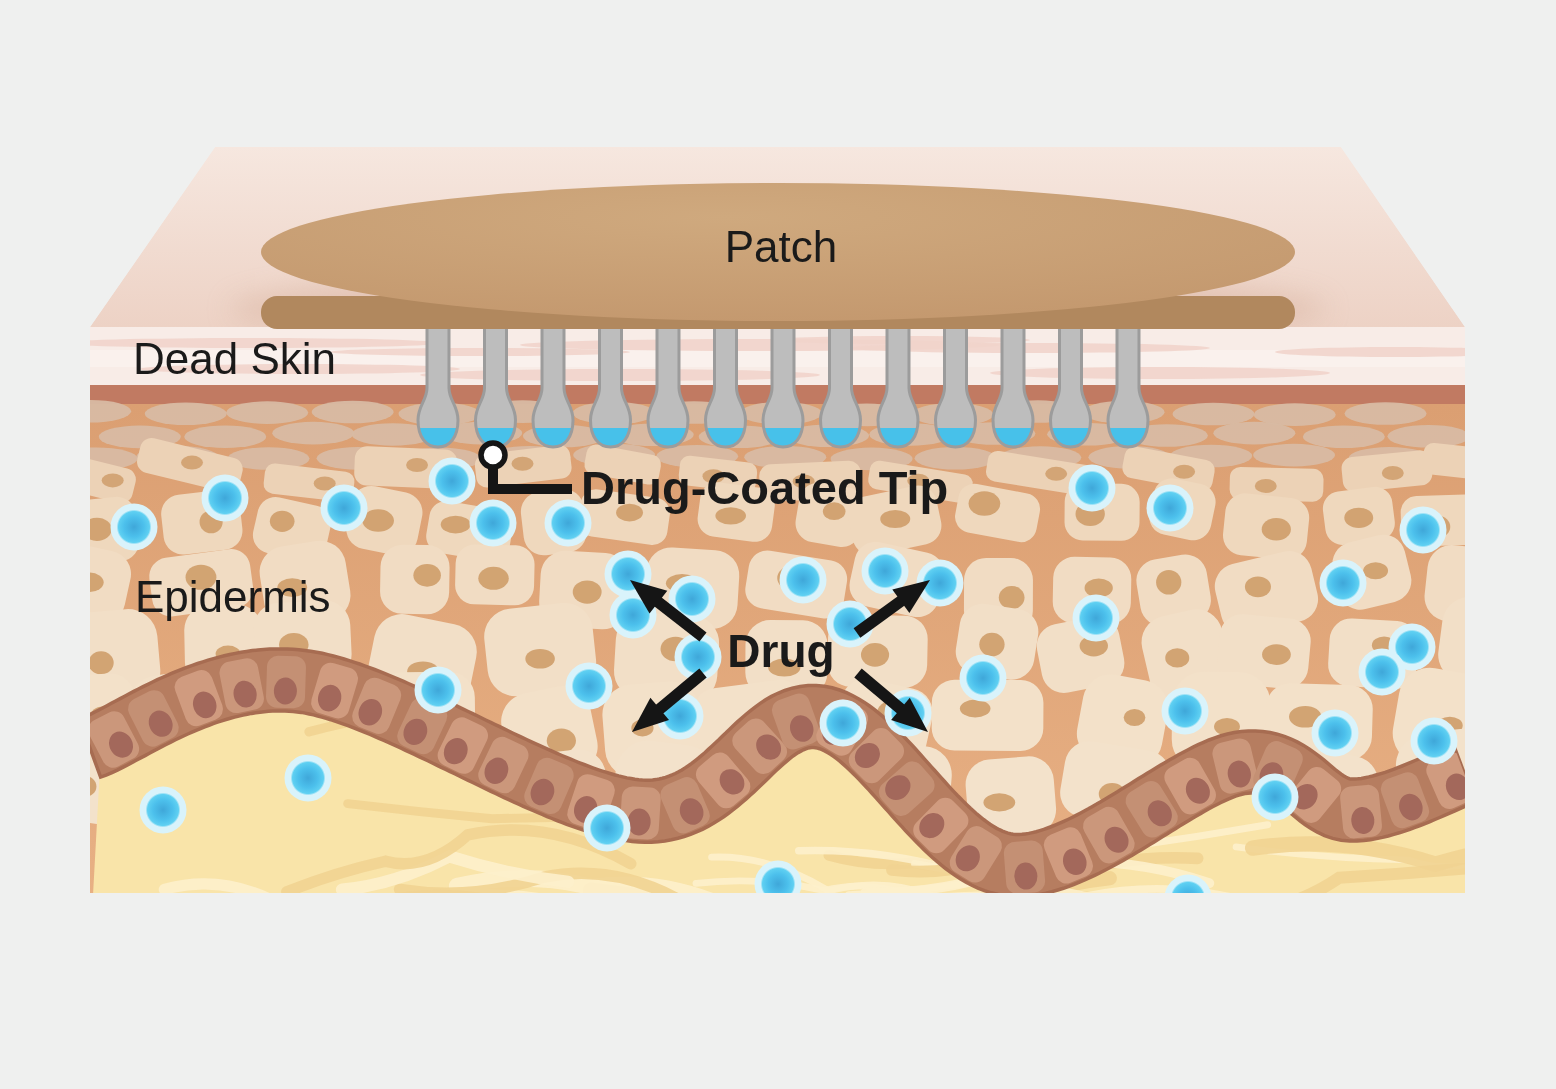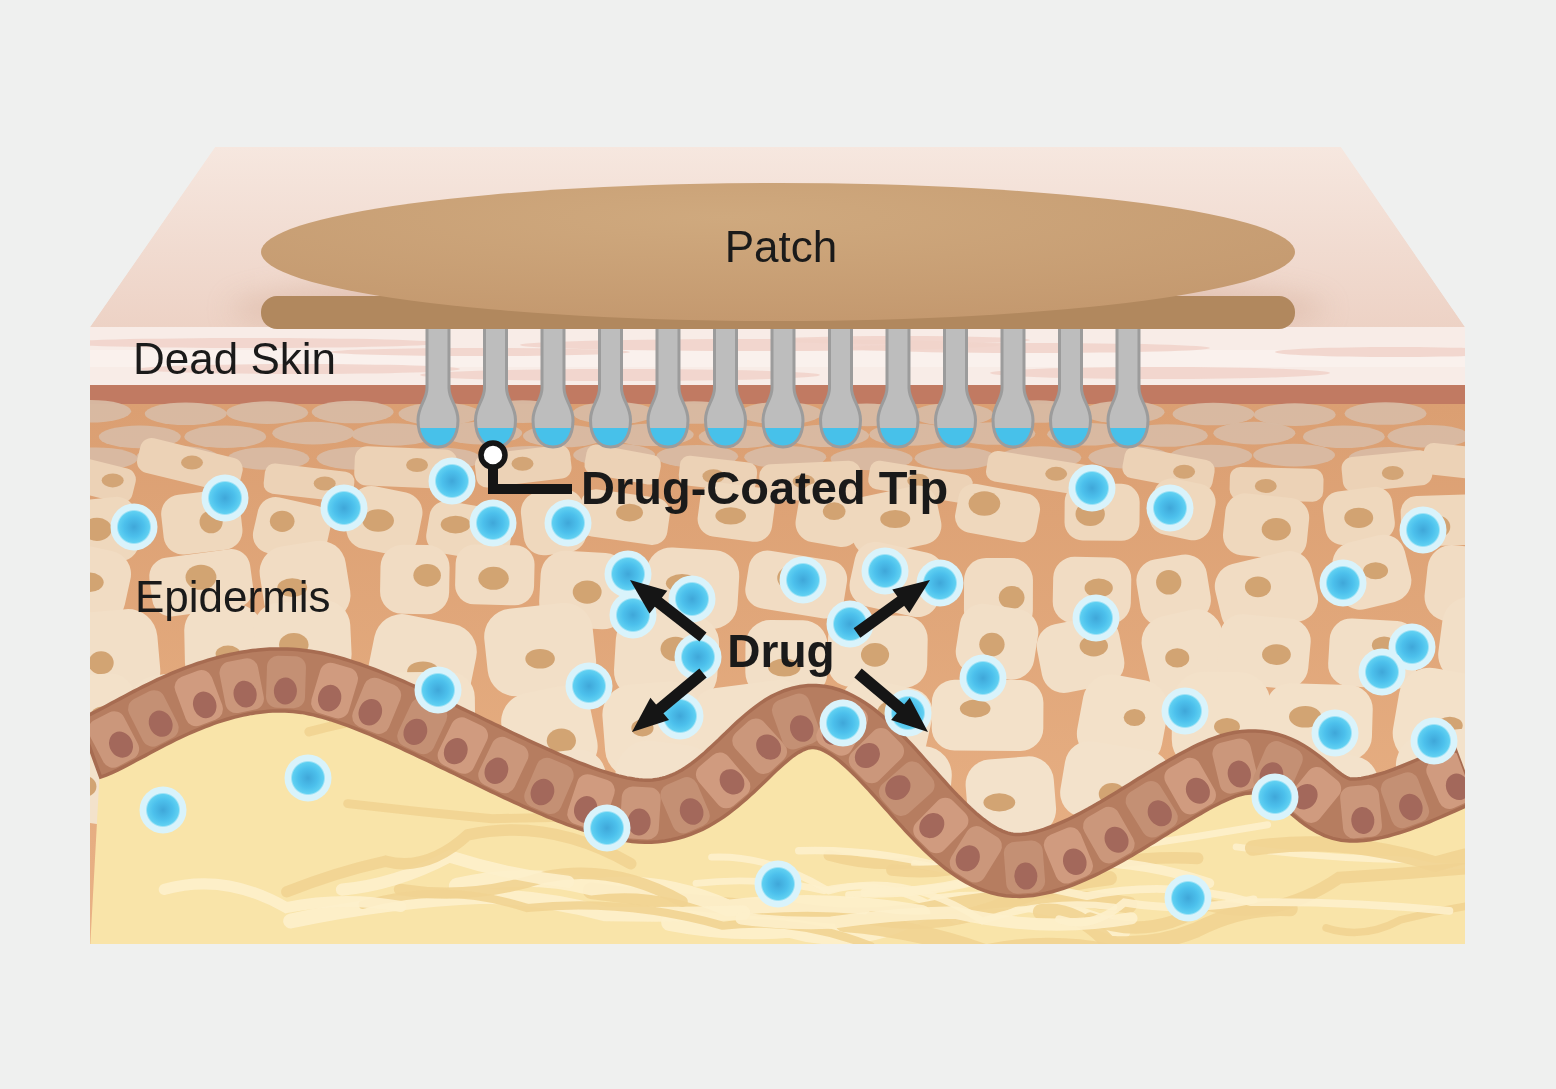--- a/index.html
+++ b/index.html
@@ -1,16 +1,16 @@
 <!DOCTYPE html>
 <html><head>
 <meta charset="utf-8">
 <style>
   html,body{margin:0;padding:0;background:#eff0ef;}
-  .stage{position:relative;width:1556px;height:1089px;overflow:hidden;background:#be185d;}
+  .stage{position:relative;width:1556px;height:893px;overflow:hidden;background:#be185d;}
   svg{display:block;}
   .lbl{font-family:"Liberation Sans","DejaVu Sans",sans-serif;font-size:44px;fill:#1a1a1a;}
   .lbl-bold{font-family:"Liberation Sans","DejaVu Sans",sans-serif;font-size:46px;font-weight:bold;fill:#1a1a1a;}
   .lbl-tip{font-family:"Liberation Sans","DejaVu Sans",sans-serif;font-size:47px;font-weight:bold;fill:#1a1a1a;}
 </style>
 </head>
 <body>
 
 <div class="stage">
 <svg id="scene" width="1556" height="1089" viewBox="0 0 1556 1089">

